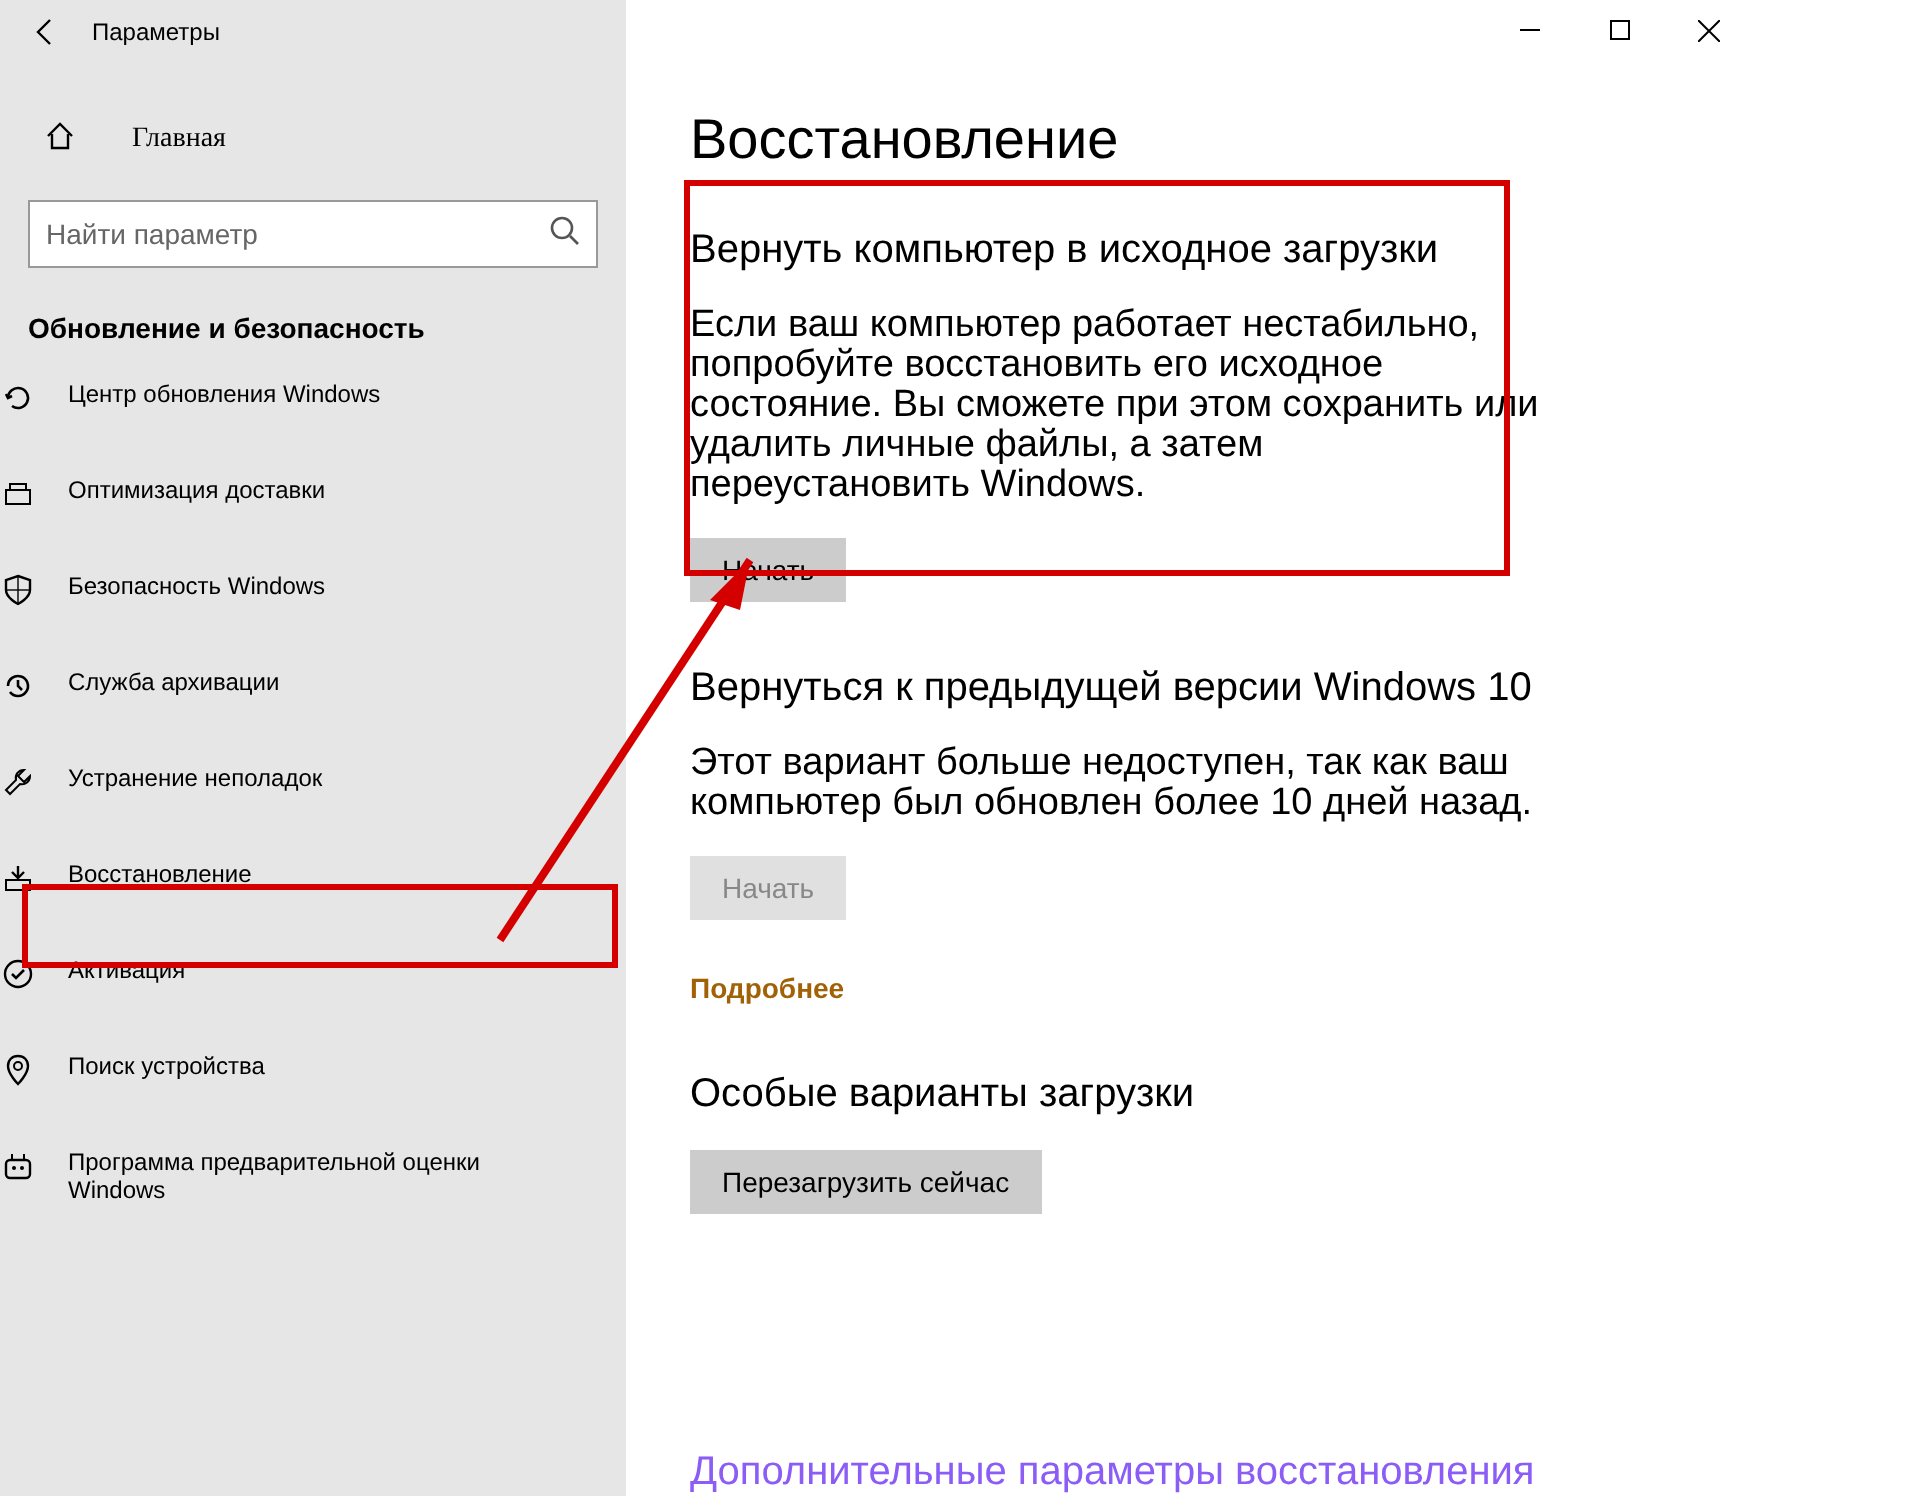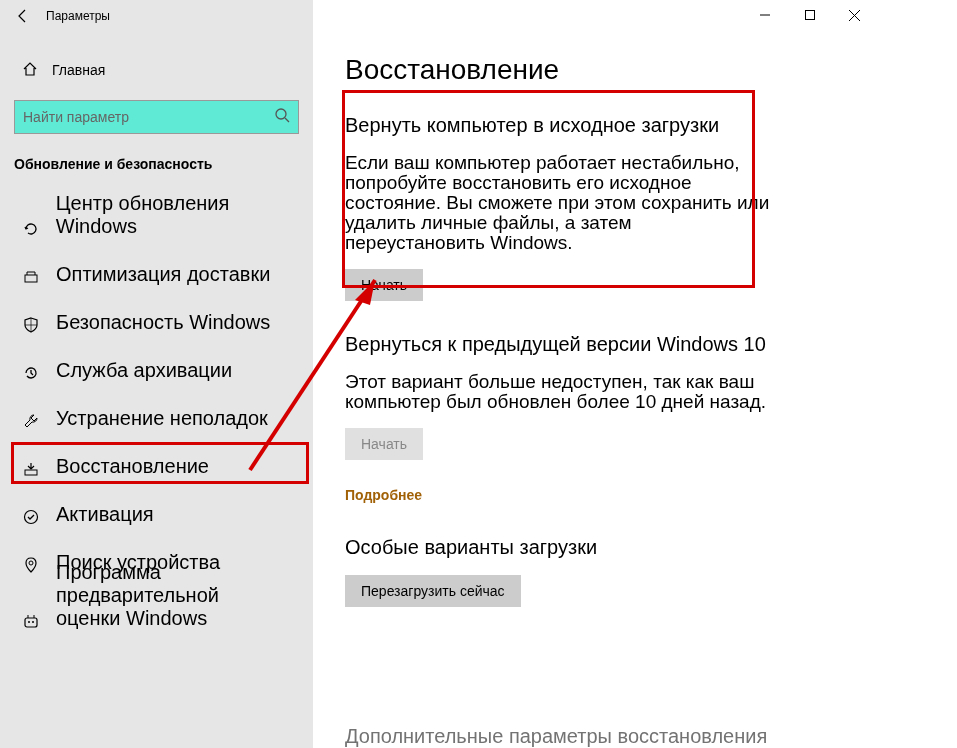--- a/index.html
+++ b/index.html
@@ -8,41 +8,41 @@
   .sidebar { width: 313px; height: 100%; background: #e6e6e6; padding-top: 10px; }
   .content { flex: 1; background: #fff; padding: 24px 8px 0 32px; position: relative; }
 
   .titlebar { position: absolute; top: 0; left: 0; width: 100%; height: 32px; display: flex; align-items: center; z-index: 5; }
   .titlebar .back { width: 46px; height: 32px; display: flex; align-items: center; justify-content: center; cursor: pointer; }
   .titlebar .title { font-size: 12px; color: #000; }
   .titlebar .controls { position: absolute; right: 0; top: 0; display: flex; }
   .titlebar .ctrl { width: 45px; height: 30px; display: flex; align-items: center; justify-content: center; cursor: pointer; }
 
   .sidebar-inner { padding-top: 40px; }
-  .home-row { display: flex; align-items: center; height: 40px; padding-left: 22px; gap: 14px; font-size: 14px; cursor: pointer; }
-  .search-box { margin: 10px 14px 0 14px; background: #5eead4; border: 1px solid #999; height: 34px; display: flex; align-items: center; padding: 0 8px; justify-content: space-between; }
+  .home-row { display: flex; align-items: center; height: 40px; padding-left: 22px; gap: 28px; font-size: 14px; cursor: pointer; font-family: Liberation Serif, serif; }
+  .search-box { margin: 10px 14px 0 14px; background: #ffffff; border: 1px solid #999; height: 34px; display: flex; align-items: center; padding: 0 8px; justify-content: space-between; }
   .search-box span.placeholder { color: #666; font-size: 14px; }
   .category-header { font-weight: 600; font-size: 14px; padding: 22px 14px 12px 14px; }
   .nav-list { margin-top: 6px; }
-  .nav-item { display: flex; align-items: flex-end; height: 48px; padding-left: 22px; gap: 16px; font-size: 20px; cursor: pointer; }
+  .nav-item { display: flex; align-items: flex-start; height: 48px; gap: 16px; font-size: 12px; cursor: pointer; }
   .nav-item .icon { width: 18px; height: 18px; display: flex; align-items: center; justify-content: center; }
 
   .page-title { font-size: 28px; font-weight: 350; margin-top: 30px; margin-bottom: 28px; }
   .section { margin-bottom: 32px; max-width: 430px; }
   .section h2 { font-size: 20px; font-weight: 400; margin-bottom: 16px; }
   .section p { font-size: 19px; line-height: 20px; color: #000; margin-bottom: 16px; }
   .btn { background: #ccc; border: none; padding: 8px 16px; font-size: 14px; cursor: pointer; font-family: inherit; }
   .btn.disabled { color: #888; background: #e0e0e0; cursor: default; }
   .link { color: #a16207; font-size: 14px; cursor: pointer; display: inline-block; font-weight: bold; }
 
   .red-highlight-1 { position: absolute; border: 3px solid #d40000; left: 342px; top: 90px; width: 413px; height: 198px; z-index: 10; pointer-events: none; }
   .red-highlight-2 { position: absolute; border: 3px solid #d40000; left: 11px; top: 442px; width: 298px; height: 42px; z-index: 10; pointer-events: none; }
   .arrow-svg { position: absolute; left: 230px; top: 260px; width: 170px; height: 220px; z-index: 11; pointer-events: none; }
 
-  .truncated { position: absolute; bottom: 0; left: 32px; font-size: 20px; font-weight: 400; color:#737373; }
+  .truncated { position: absolute; bottom: 0; left: 32px; font-size: 20px; font-weight: 400; color:#8b5cf6; }
 </style>
 </head>
 <body>
 
 <div class="window">
 
   <div class="titlebar">
     <div class="back">
       <svg width="16" height="16" viewBox="0 0 16 16">
           <path d="M10 2 L4 8 L10 14" stroke="#000" stroke-width="1.2" fill="none"></path>

